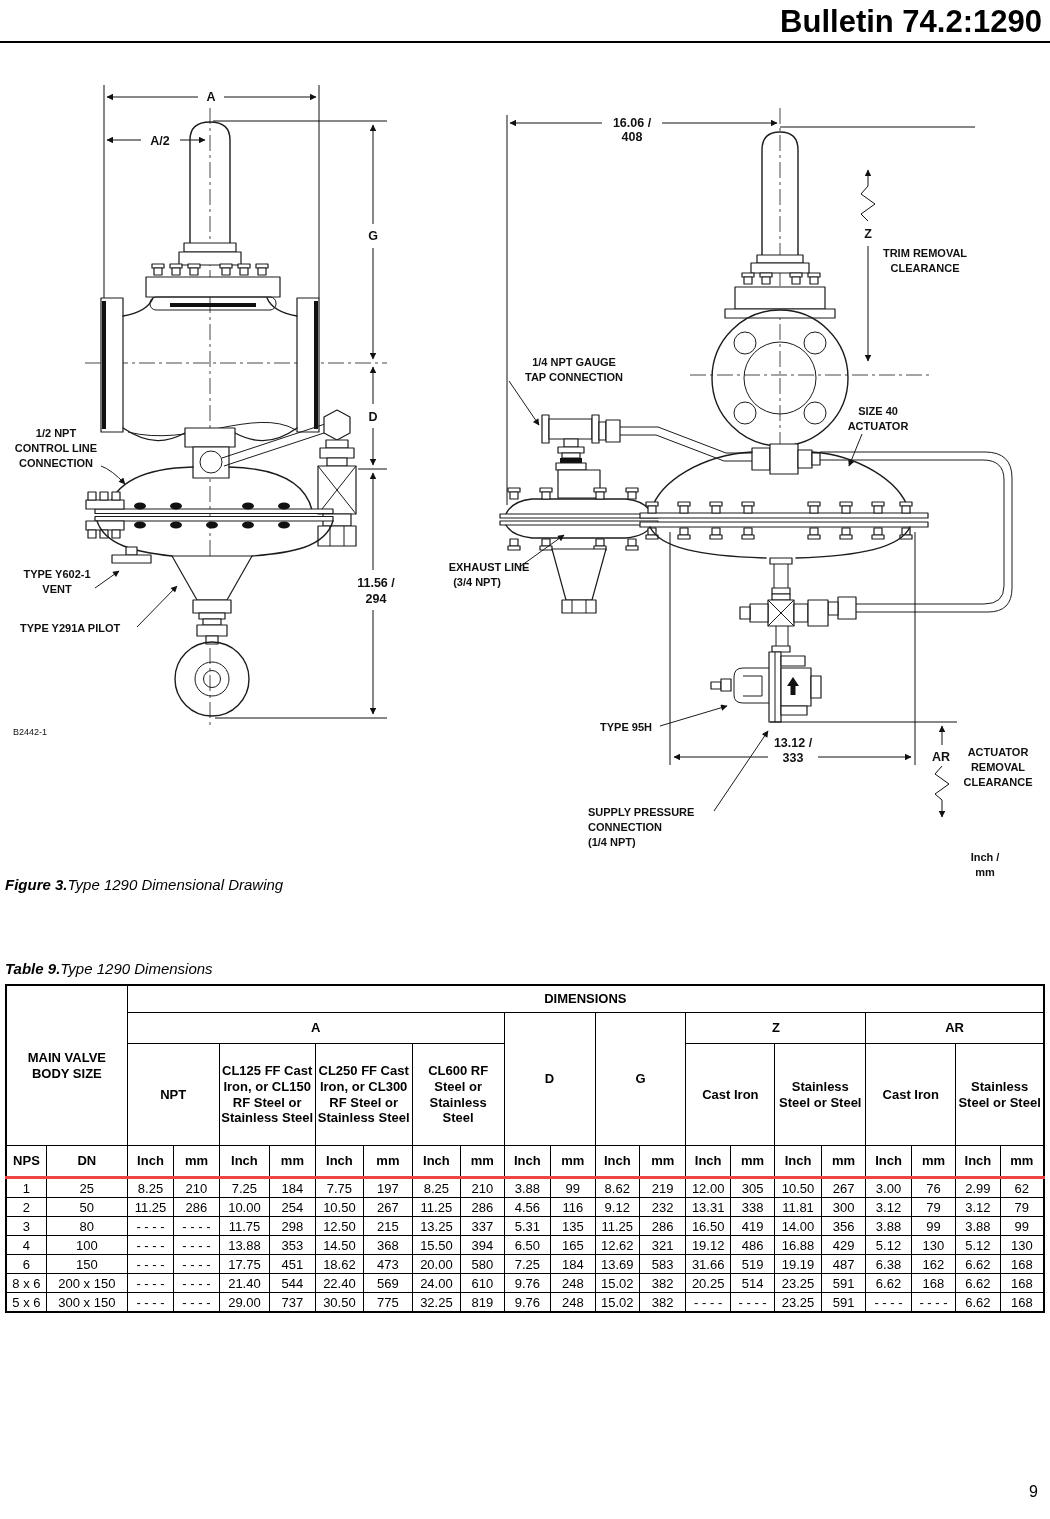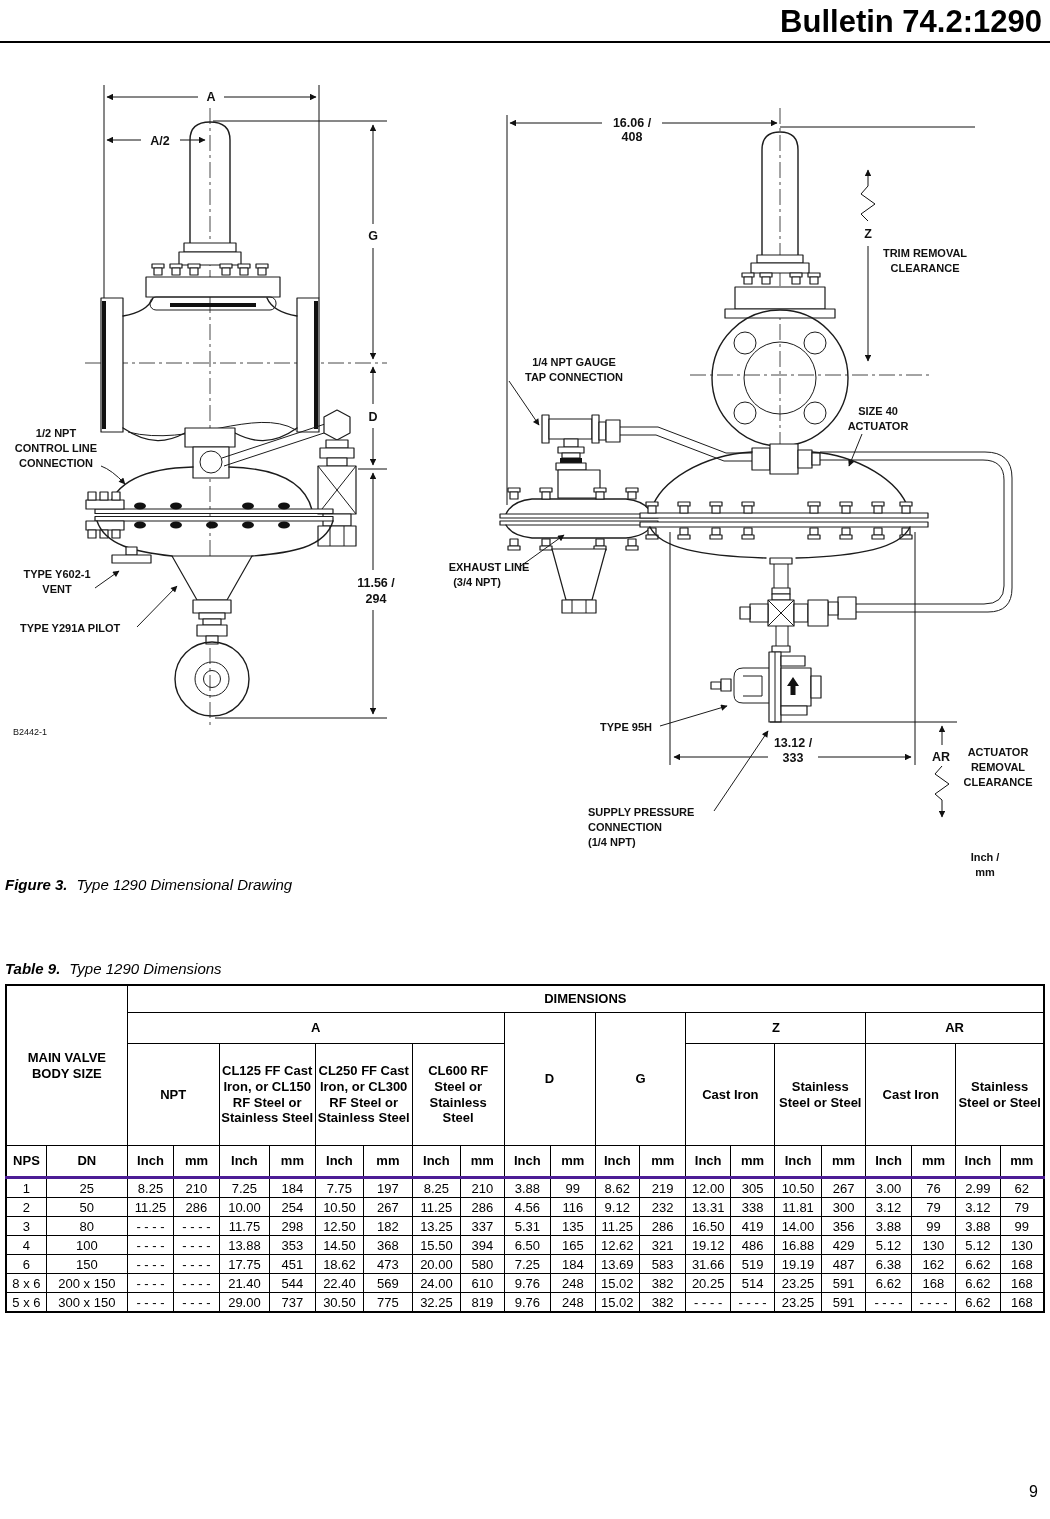--- a/index.html
+++ b/index.html
@@ -1,21 +1,21 @@
 <!DOCTYPE html>
 <html><head>
 <meta charset="utf-8">
 <style>
   html,body{margin:0;padding:0;}
   body{width:1050px;height:1519px;position:relative;background:#fff;font-family:"Liberation Sans",sans-serif;color:#000;overflow:hidden;}
   .doc-title{position:absolute;top:4px;right:8px;font-size:31px;font-weight:700;letter-spacing:0px;}
   .title-rule{position:absolute;top:41px;left:0;width:1050px;height:2px;background:#000;}
   .fig-svg{position:absolute;top:0;left:0;}
   .caption{position:absolute;left:5px;font-size:15px;font-style:italic;}
-  .caption .cap-label{font-weight:bold;margin-right:9px;}
+  .caption .cap-label{font-weight:bold;}
   .fig-caption{top:876px;}
   .tbl-caption{top:960px;}
   .page-num{position:absolute;top:1483px;right:12px;font-size:16px;}
   
   .ln{stroke:#1c1c1c;stroke-width:1.4;fill:none;stroke-linejoin:round;stroke-linecap:round;}
   .ln2{stroke:#1c1c1c;stroke-width:1;fill:none;stroke-linejoin:round;}
   .lnw{stroke:#1c1c1c;stroke-width:1.2;fill:#fff;stroke-linejoin:round;}
   .thick{stroke:#111;stroke-width:4;fill:none;}
   .cl{stroke:#333;stroke-width:.9;stroke-dasharray:16 4 3 4;fill:none;}
   .dimln{stroke:#111;stroke-width:1;fill:none;}
@@ -25,21 +25,21 @@
   .dk{fill:#111;stroke:none;}
   
   .dim-table{position:absolute;top:984px;left:5px;border-collapse:collapse;table-layout:fixed;width:1040px;}
   .dim-table th,.dim-table td{border:1px solid #000;text-align:center;vertical-align:middle;padding:0 1px;}
   .dim-table{border:2px solid #000;}
   .dim-table th{font-size:13px;font-weight:bold;line-height:1.22;}
   .dim-table td{font-size:13px;height:18px;line-height:1;}
   .r1 th{height:26px;}
   .r2 th{height:30px;}
   .r3 th{height:101px;}
-  .r4 th{height:30px;border-bottom:3px solid #4c1d95;font-size:13px;}
+  .r4 th{height:30px;border-bottom:3px solid #ef4444;font-size:13px;}
 </style>
 </head>
 <body>
 
 <div class="doc-title">Bulletin 74.2:1290</div>
 <div class="title-rule"></div>
 
 <svg class="fig-svg" width="1050" height="900" viewBox="0 0 1050 900">
   <defs>
     <marker id="arr" viewBox="0 0 10 10" refX="9.2" refY="5" markerWidth="11" markerHeight="6.5" orient="auto-start-reverse">
@@ -522,21 +522,21 @@
         <td>79</td>
       </tr>
       <tr>
         <td>3</td>
         <td>80</td>
         <td>- - - -</td>
         <td>- - - -</td>
         <td>11.75</td>
         <td>298</td>
         <td>12.50</td>
-        <td>182</td>
+        <td>215</td>
         <td>13.25</td>
         <td>337</td>
         <td>5.31</td>
         <td>135</td>
         <td>11.25</td>
         <td>286</td>
         <td>16.50</td>
         <td>419</td>
         <td>14.00</td>
         <td>356</td>

